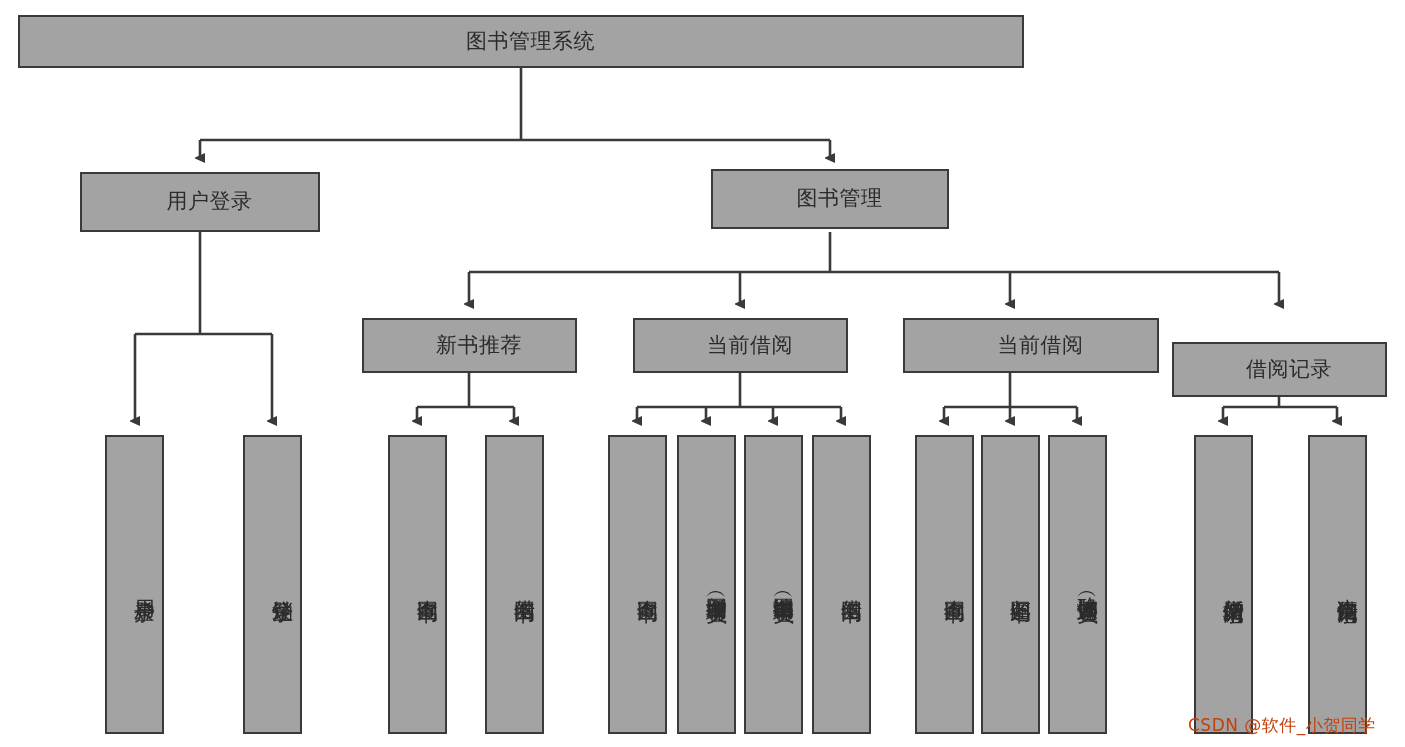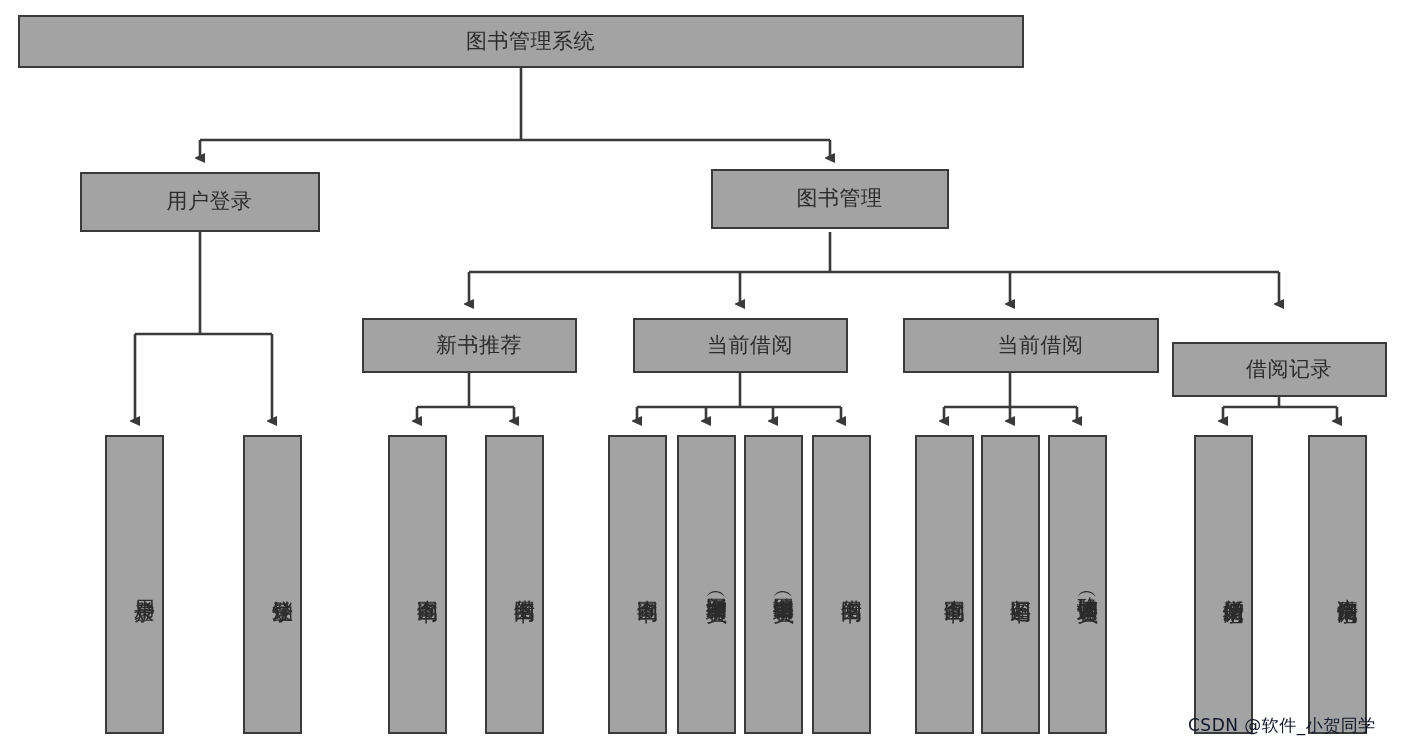--- a/index.html
+++ b/index.html
@@ -47,21 +47,21 @@
     color: #2b2b2b;
     line-height: 1.18;
     writing-mode: vertical-rl;
     text-orientation: upright;
     white-space: nowrap;
     letter-spacing: 1px;
   }
   .watermark {
     position: absolute;
     font-size: 17px;
-    color: #0f172a;
+    color: #c2410c;
     white-space: nowrap;
     letter-spacing: 0.5px;
     pointer-events: none;
   }
 </style>
 </head>
 <body>
 
 <div id="diagram-root">
 

